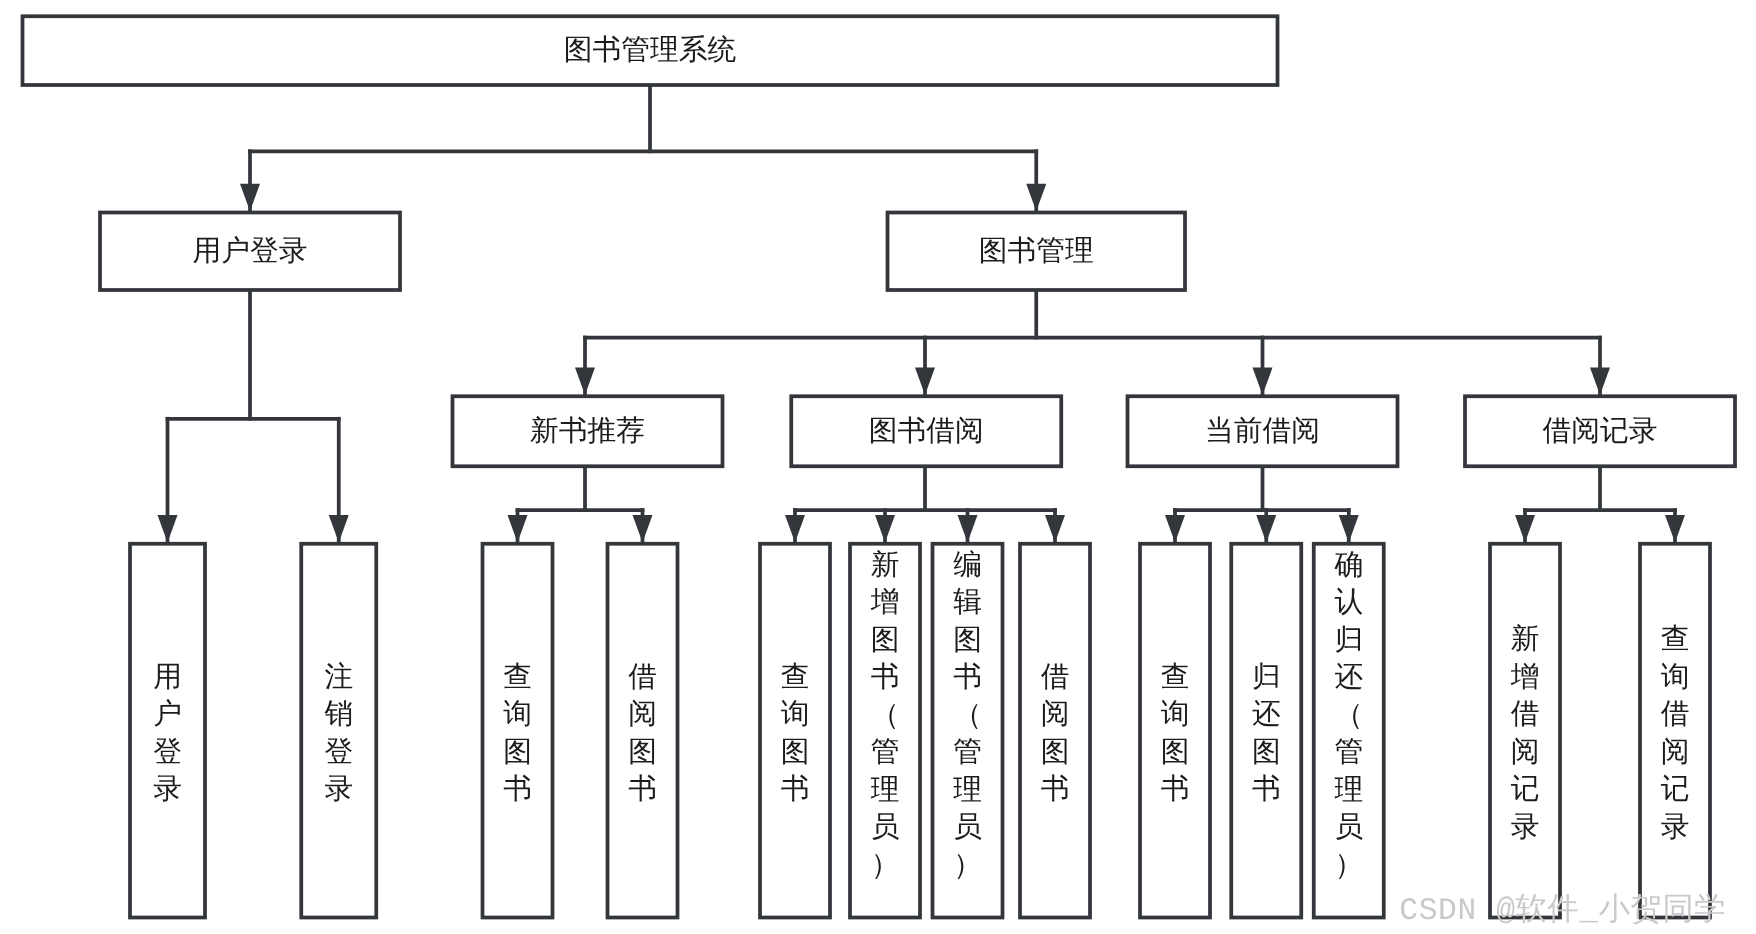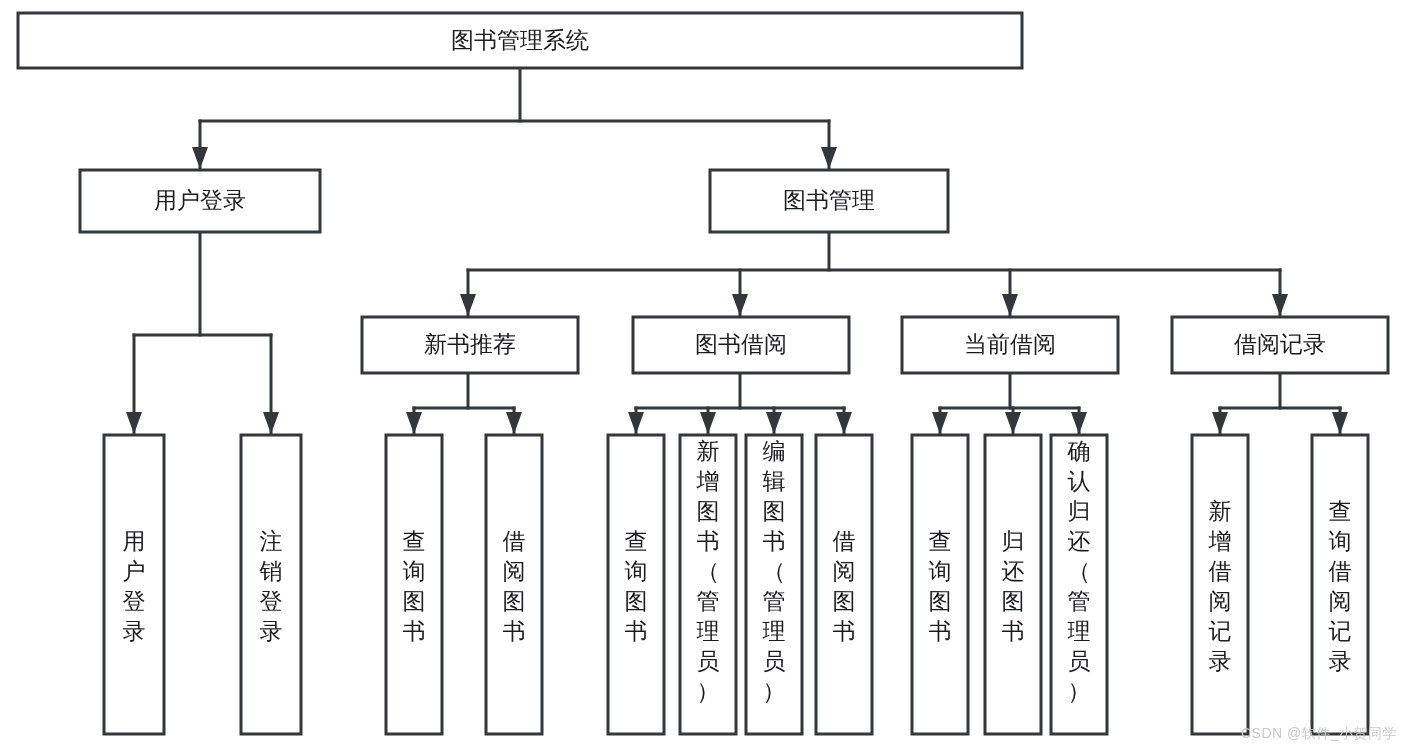--- a/index.html
+++ b/index.html
@@ -51,24 +51,24 @@
     dominant-baseline: middle;
   }
   .node-label-v {
     font-family: "Liberation Sans", "DejaVu Sans", sans-serif;
     font-size: 23px;
     fill: #1b1c1e;
     text-anchor: middle;
   }
   .watermark {
     position: absolute;
-    right: 8px;
+    right: 24px;
     bottom: 4px;
-    font-family: Liberation Sans, sans-serif;
-    font-size: 14px;
+    font-family: Liberation Mono, monospace;
+    font-size: 25px;
     color: #c9c9c9;
     white-space: nowrap;
     letter-spacing: 0.5px;
     user-select: none;
   }
 </style>
 </head>
 <body>
 
 <div id="diagram-root">

